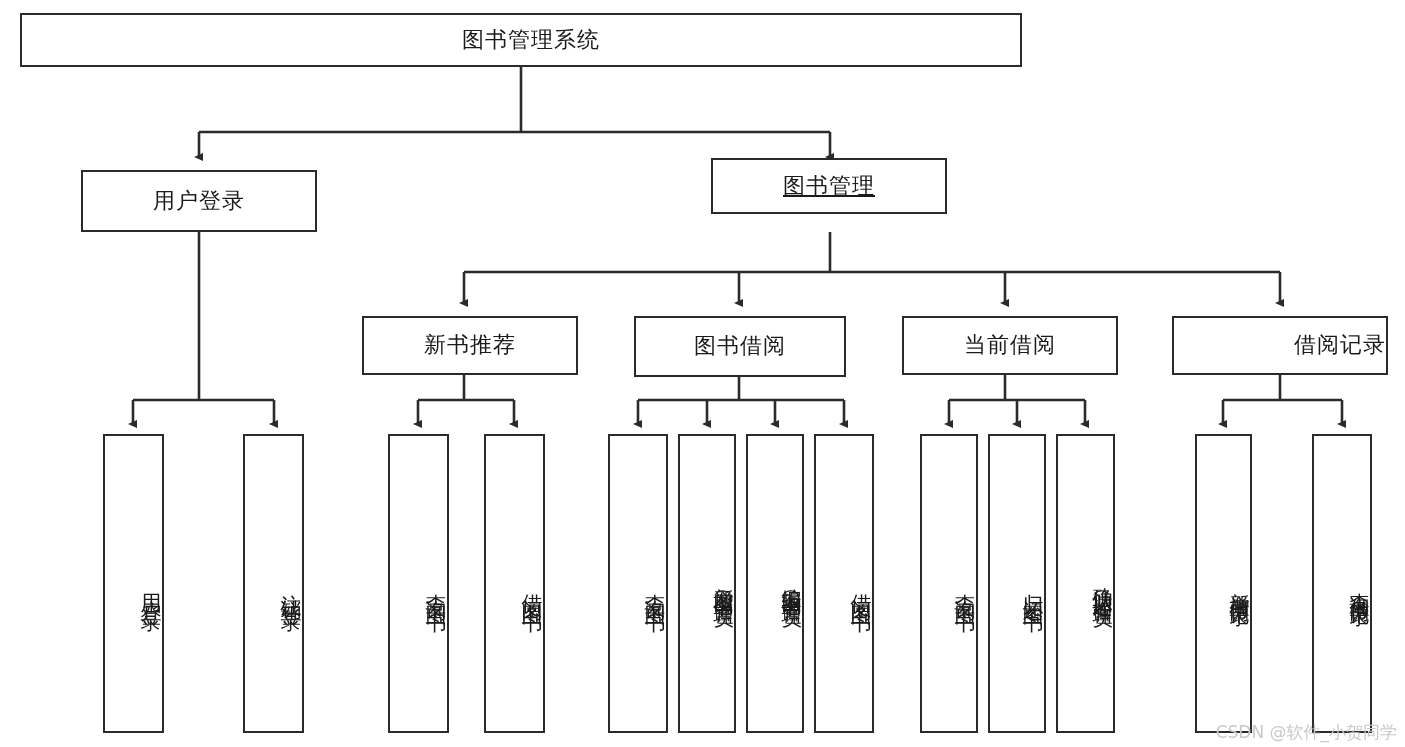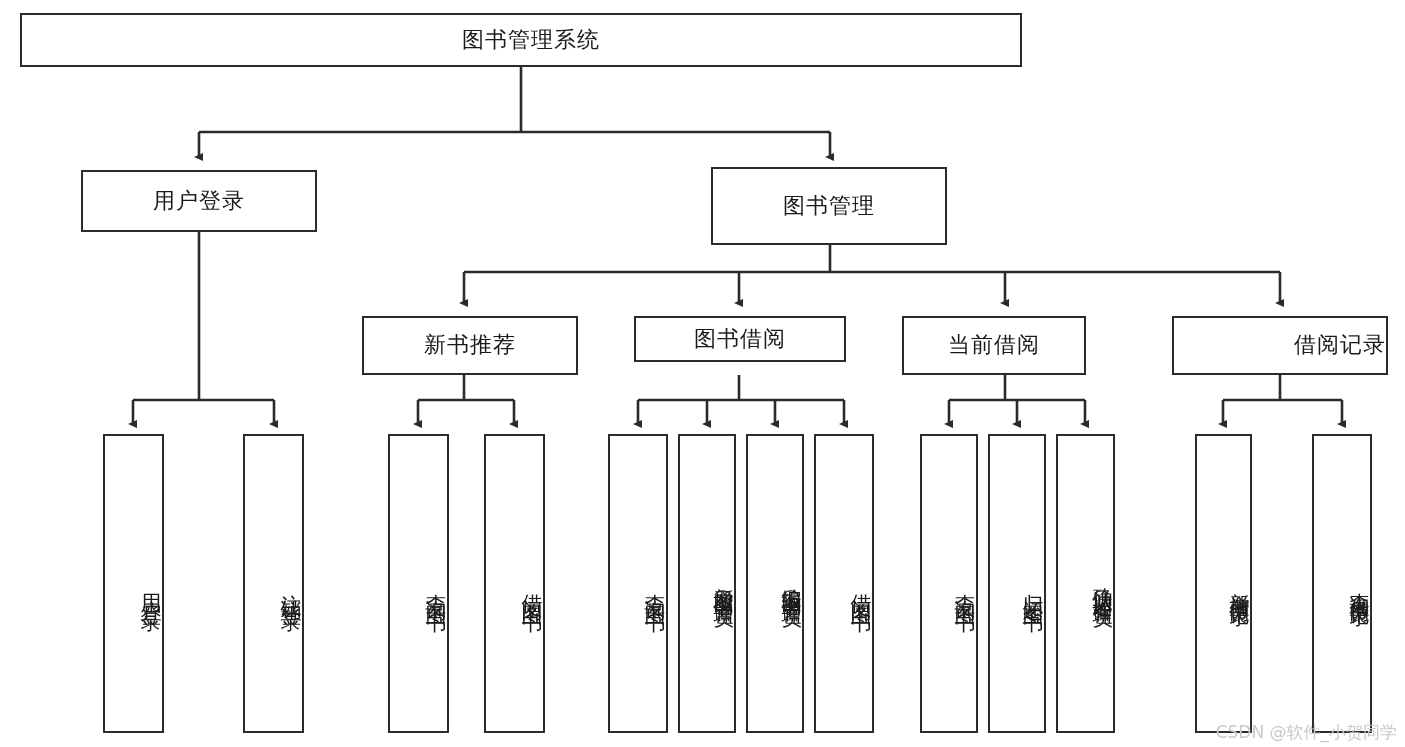--- a/index.html
+++ b/index.html
@@ -129,31 +129,31 @@
     </g>
   </svg>
 
   <div class="node horiz" style="left:20px; top:13px; width:1002px; height:54px;padding-left:20px;">
     <span>图书管理系统</span>
   </div>
 
   <div class="node horiz" style="left:81px; top:170px; width:236px; height:62px;">
     <span>用户登录</span>
   </div>
-  <div class="node horiz" style="left:711px; top:167px; width:236px; height:78px;">
+  <div class="node horiz" style="left:711px; top:158px; width:236px; height:56px;text-decoration:underline;">
     <span>图书管理</span>
   </div>
 
   <div class="node horiz" style="left:362px; top:316px; width:216px; height:59px;font-family:Liberation Serif, serif;">
     <span>新书推荐</span>
   </div>
-  <div class="node horiz" style="left:634px; top:316px; width:212px; height:46px;">
+  <div class="node horiz" style="left:634px; top:316px; width:212px; height:61px;">
     <span>图书借阅</span>
   </div>
-  <div class="node horiz" style="left:902px; top:316px; width:184px; height:59px;">
+  <div class="node horiz" style="left:902px; top:316px; width:216px; height:59px;">
     <span>当前借阅</span>
   </div>
   <div class="node horiz" style="left:1172px; top:316px; width:216px; height:59px;justify-content:flex-end;">
     <span>借阅记录</span>
   </div>
 
   <div class="node vert" style="left:103px; top:434px; width:61px; height:299px;">
     <span class="vtext">用户登录</span>
   </div>
   <div class="node vert" style="left:243px; top:434px; width:61px; height:299px;">

